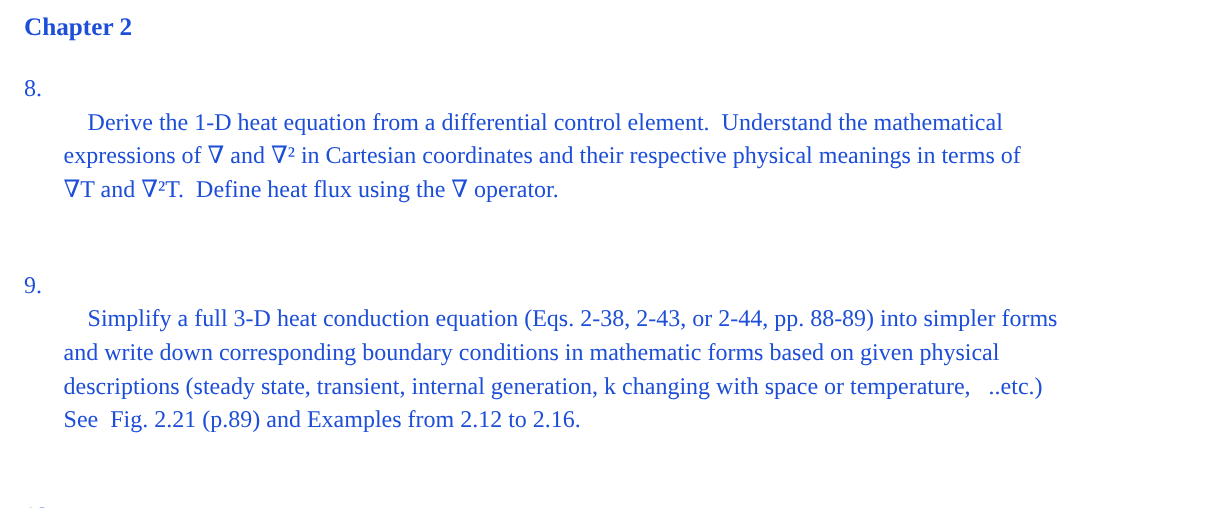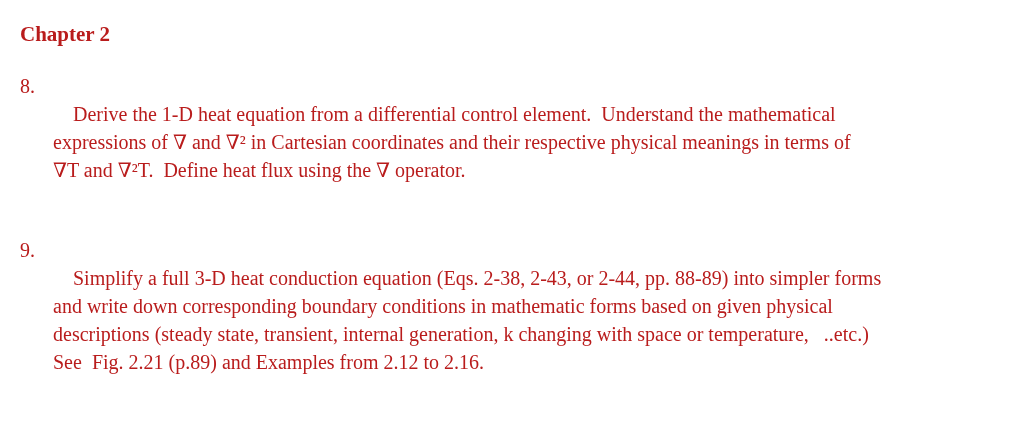--- a/index.html
+++ b/index.html
@@ -9,25 +9,25 @@
   body {
     width: 1024px;
     height: 423px;
     background: #ffffff;
     overflow: hidden;
   }
   .page {
     box-sizing: border-box;
     width: 1024px;
     height: 417px;
-    padding: 20px 8px 0 20px;
+    padding: 8px 8px 0 20px;
     font-family: "Liberation Serif", "DejaVu Serif", serif;
     font-size: 20px;
     line-height: 28px;
-    color: #b91c1c;
+    color: #1d4ed8;
   }
   .chapter-title {
     font-size: 21px;
     line-height: 28px;
     font-weight: 700;
     margin: 0 0 24px 0;
   }
   .item {
     position: relative;
     padding-left: 33px;

